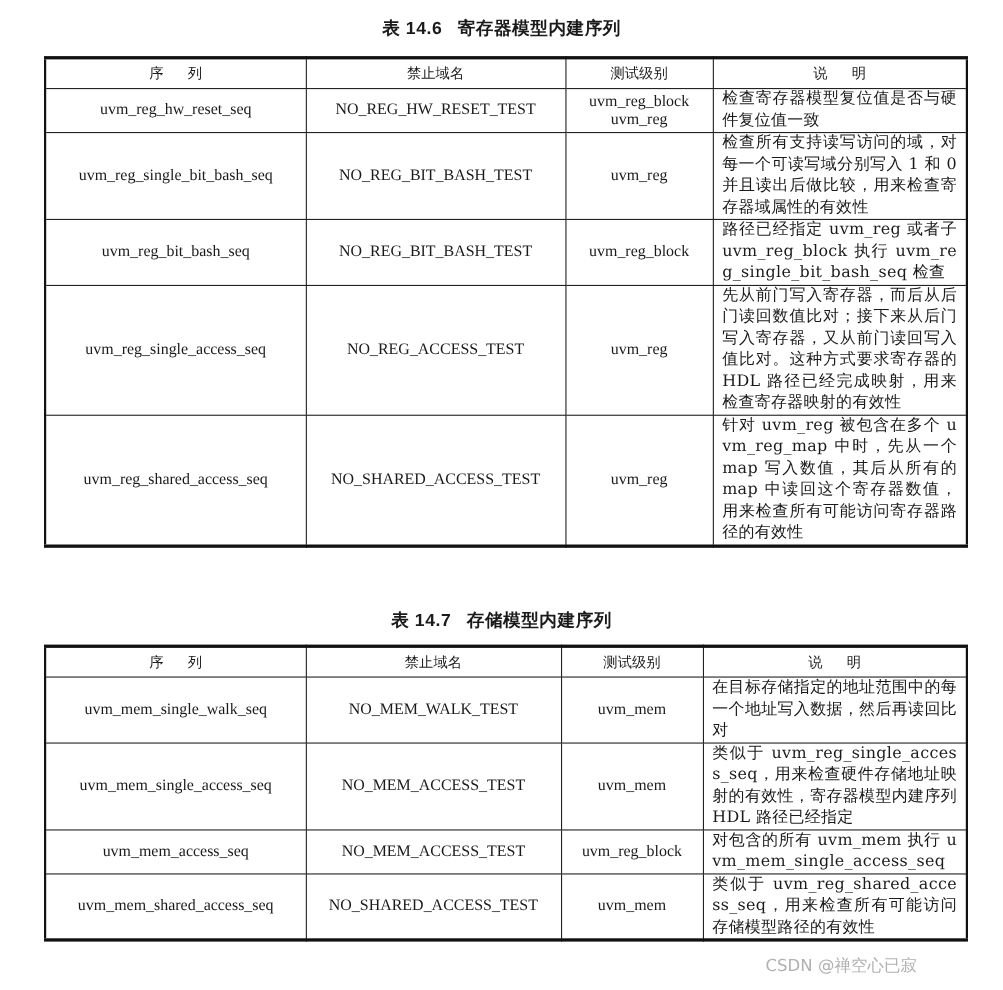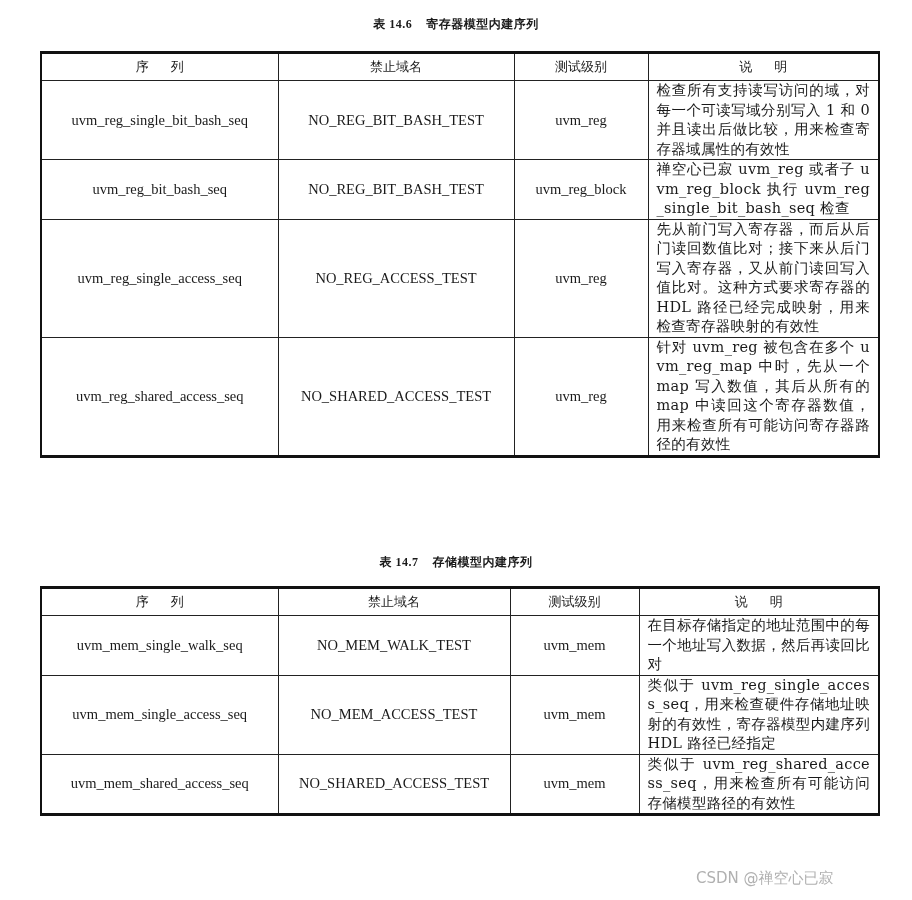--- a/index.html
+++ b/index.html
@@ -1,19 +1,19 @@
 <!DOCTYPE html>
 <html><head>
 <meta charset="utf-8">
 <style>
   html, body { margin:0; padding:0; background:#ffffff; }
   body { width:912px; height:900px; position:relative; overflow:hidden;
          font-family:"Liberation Serif","DejaVu Serif",serif; color:#1a1a1a; }
   .caption { position:absolute; left:0; width:912px; text-align:center;
-             font-family:Liberation Serif, serif; font-size:12px;
+             font-family:Liberation Sans, sans-serif; font-size:16px;
              font-weight:bold; letter-spacing:0.5px; }
   .caption .num { margin-right:14px; }
   table { position:absolute; left:40px; border-collapse:collapse; table-layout:fixed;
           border-top:3px solid #111; border-bottom:3px solid #111;
           border-left:2px solid #111; border-right:2px solid #111; }
   td, th { border:1px solid #222; padding:0; vertical-align:middle; }
   th { font-family:"DejaVu Sans","Liberation Sans",sans-serif; font-weight:normal;
        font-size:13px; height:26px; text-align:center; }
   td.c { text-align:center; font-size:14.5px; line-height:17px; }
   td.d { text-align:justify; font-size:14.5px; line-height:19.5px; padding:0 8px 0 8px;
@@ -37,31 +37,40 @@
       <col style="width:134px">
       <col style="width:231px">
   </colgroup>
   <tbody>
       <tr>
     <th><span class="hdr-spaced">序列</span></th>
     <th>禁止域名</th>
     <th>测试级别</th>
     <th><span class="hdr-spaced">说明</span></th>
   </tr>
+  <tr style="height:40px">
+    <td class="c">uvm_reg_hw_reset_seq</td>
+    <td class="c">NO_REG_HW_RESET_TEST</td>
+    <td class="c">
+          <div>uvm_reg_block</div>
+          <div>uvm_reg</div>
+        </td>
+    <td class="d">检查寄存器模型复位值是否与硬件复位值一致</td>
+  </tr>
   <tr style="height:79px">
     <td class="c">uvm_reg_single_bit_bash_seq</td>
     <td class="c">NO_REG_BIT_BASH_TEST</td>
     <td class="c">uvm_reg</td>
     <td class="d">检查所有支持读写访问的域，对每一个可读写域分别写入 1 和 0 并且读出后做比较，用来检查寄存器域属性的有效性</td>
   </tr>
   <tr style="height:59px">
     <td class="c">uvm_reg_bit_bash_seq</td>
     <td class="c">NO_REG_BIT_BASH_TEST</td>
     <td class="c">uvm_reg_block</td>
-    <td class="d">禅空心已寂 uvm_reg 或者子 uvm_reg_block 执行 uvm_reg_single_bit_bash_seq 检查</td>
+    <td class="d">路径已经指定 uvm_reg 或者子 uvm_reg_block 执行 uvm_reg_single_bit_bash_seq 检查</td>
   </tr>
   <tr style="height:117px">
     <td class="c">uvm_reg_single_access_seq</td>
     <td class="c">NO_REG_ACCESS_TEST</td>
     <td class="c">uvm_reg</td>
     <td class="d">先从前门写入寄存器，而后从后门读回数值比对；接下来从后门写入寄存器，又从前门读回写入值比对。这种方式要求寄存器的 HDL 路径已经完成映射，用来检查寄存器映射的有效性</td>
   </tr>
   <tr style="height:117px">
     <td class="c">uvm_reg_shared_access_seq</td>
     <td class="c">NO_SHARED_ACCESS_TEST</td>
@@ -94,20 +103,26 @@
     <td class="c">NO_MEM_WALK_TEST</td>
     <td class="c">uvm_mem</td>
     <td class="d">在目标存储指定的地址范围中的每一个地址写入数据，然后再读回比对</td>
   </tr>
   <tr style="height:78px">
     <td class="c">uvm_mem_single_access_seq</td>
     <td class="c">NO_MEM_ACCESS_TEST</td>
     <td class="c">uvm_mem</td>
     <td class="d">类似于 uvm_reg_single_access_seq，用来检查硬件存储地址映射的有效性，寄存器模型内建序列 HDL 路径已经指定</td>
   </tr>
+  <tr style="height:38px">
+    <td class="c">uvm_mem_access_seq</td>
+    <td class="c">NO_MEM_ACCESS_TEST</td>
+    <td class="c">uvm_reg_block</td>
+    <td class="d">对包含的所有 uvm_mem 执行 uvm_mem_single_access_seq</td>
+  </tr>
   <tr style="height:58px">
     <td class="c">uvm_mem_shared_access_seq</td>
     <td class="c">NO_SHARED_ACCESS_TEST</td>
     <td class="c">uvm_mem</td>
     <td class="d">类似于 uvm_reg_shared_access_seq，用来检查所有可能访问存储模型路径的有效性</td>
   </tr>
 </tbody>
   </table>
 
 <div class="watermark">CSDN @禅空心已寂</div>

